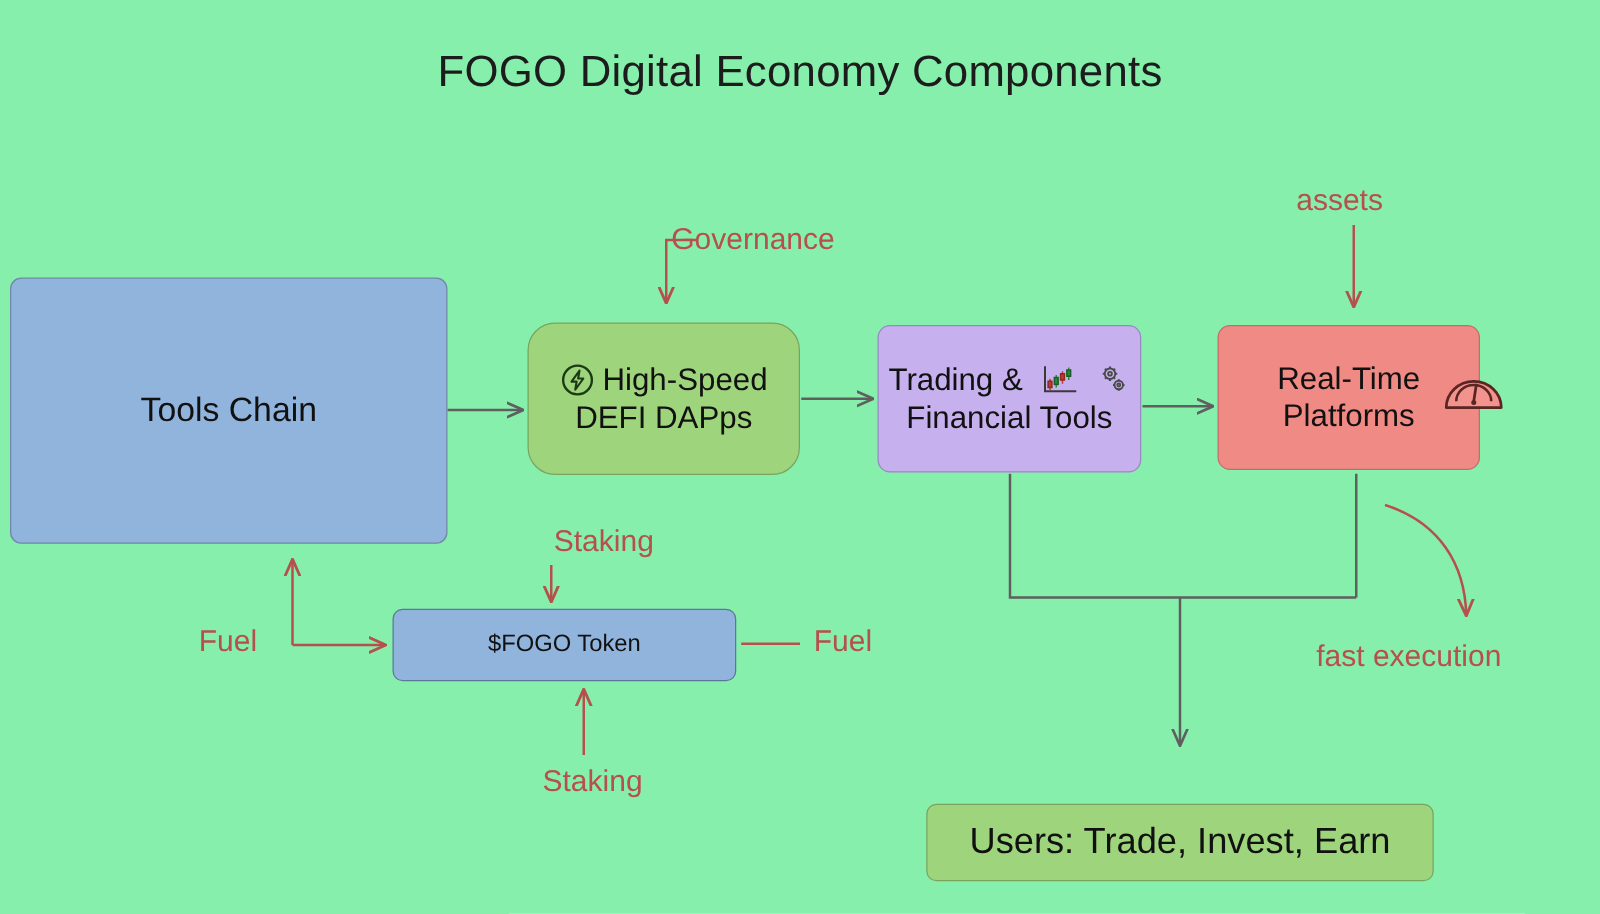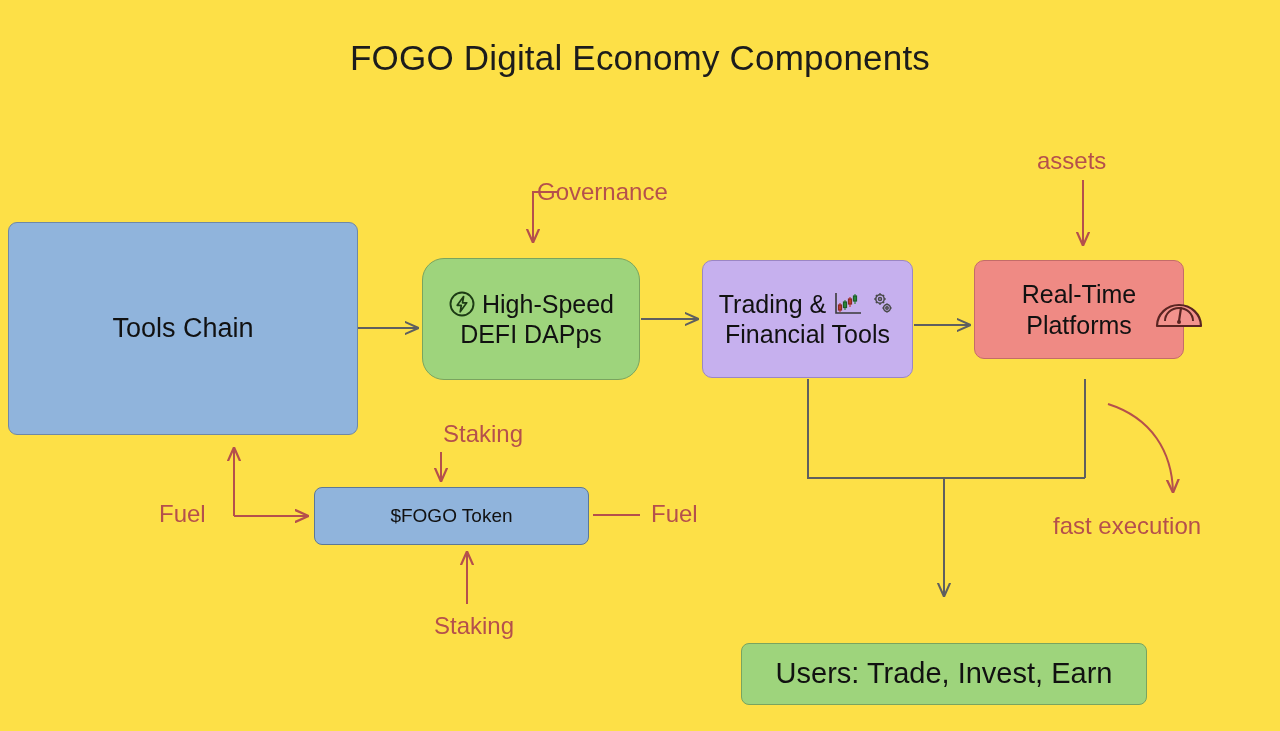--- a/index.html
+++ b/index.html
@@ -10,21 +10,21 @@
   body {
     width: 1280px;
     height: 731px;
     font-family: "Liberation Sans", sans-serif;
     overflow: hidden;
   }
   #canvas {
     position: relative;
     width: 1280px;
     height: 731px;
-    background: #fde047;
+    background: #86efac;
   }
   #svg-layer {
     position: absolute;
     left: 0;
     top: 0;
     width: 1280px;
     height: 731px;
     pointer-events: none;
   }
   .title {
@@ -79,21 +79,21 @@
     height: 118px;
     background: #c6b0ee;
     border: 1.6px solid #9b86c4;
     border-radius: 10px;
     font-size: 25px;
   }
   #node-realtime {
     left: 974px;
     top: 260px;
     width: 210px;
-    height: 99px;
+    height: 116px;
     background: #ef8a84;
     border: 1.6px solid #c46c68;
     border-radius: 10px;
     font-size: 25px;
   }
   #node-token {
     left: 314px;
     top: 487px;
     width: 275px;
     height: 58px;
@@ -119,21 +119,21 @@
   .defi-line1 {
     display: flex;
     align-items: center;
     justify-content: center;
     gap: 6px;
   }
   .trading-line1 {
     display: flex;
     align-items: center;
     justify-content: center;
-    gap: 7px;
+    gap: 15px;
   }
   .icon-bolt { display: inline-block; width: 28px; height: 28px; }
   .icon-candles { display: inline-block; width: 30px; height: 26px; }
   .icon-gears { display: inline-block; width: 26px; height: 26px; }
   .icon-gauge {
     position: absolute;
     left: 1153px;
     top: 288px;
     width: 52px;
     height: 46px;

